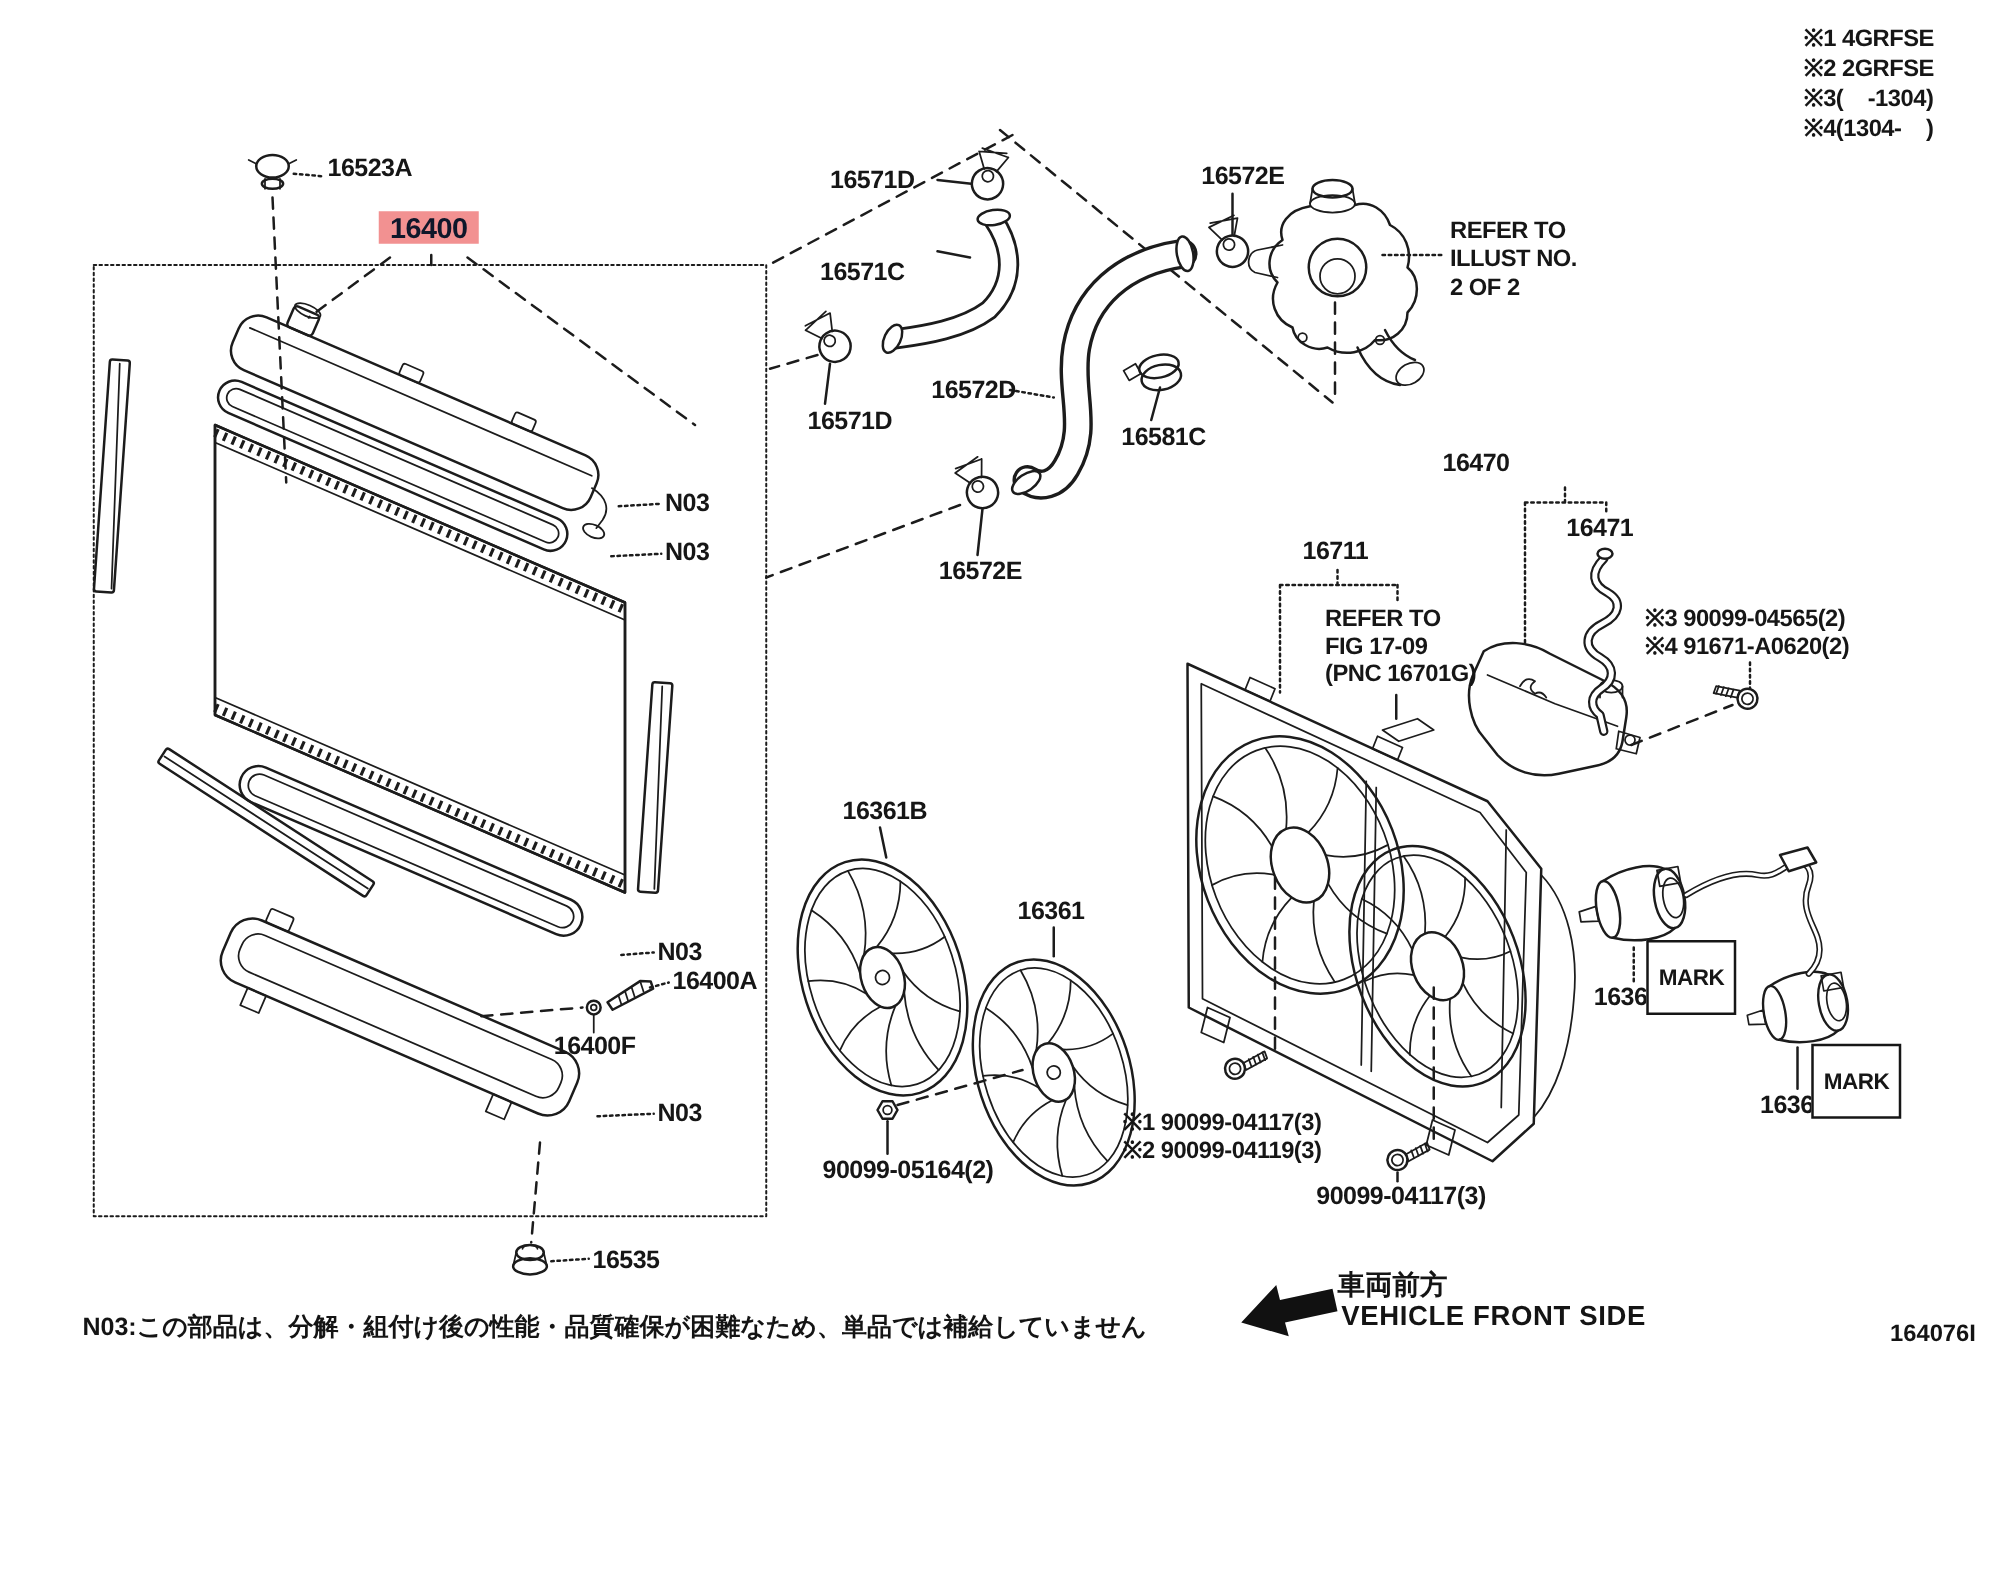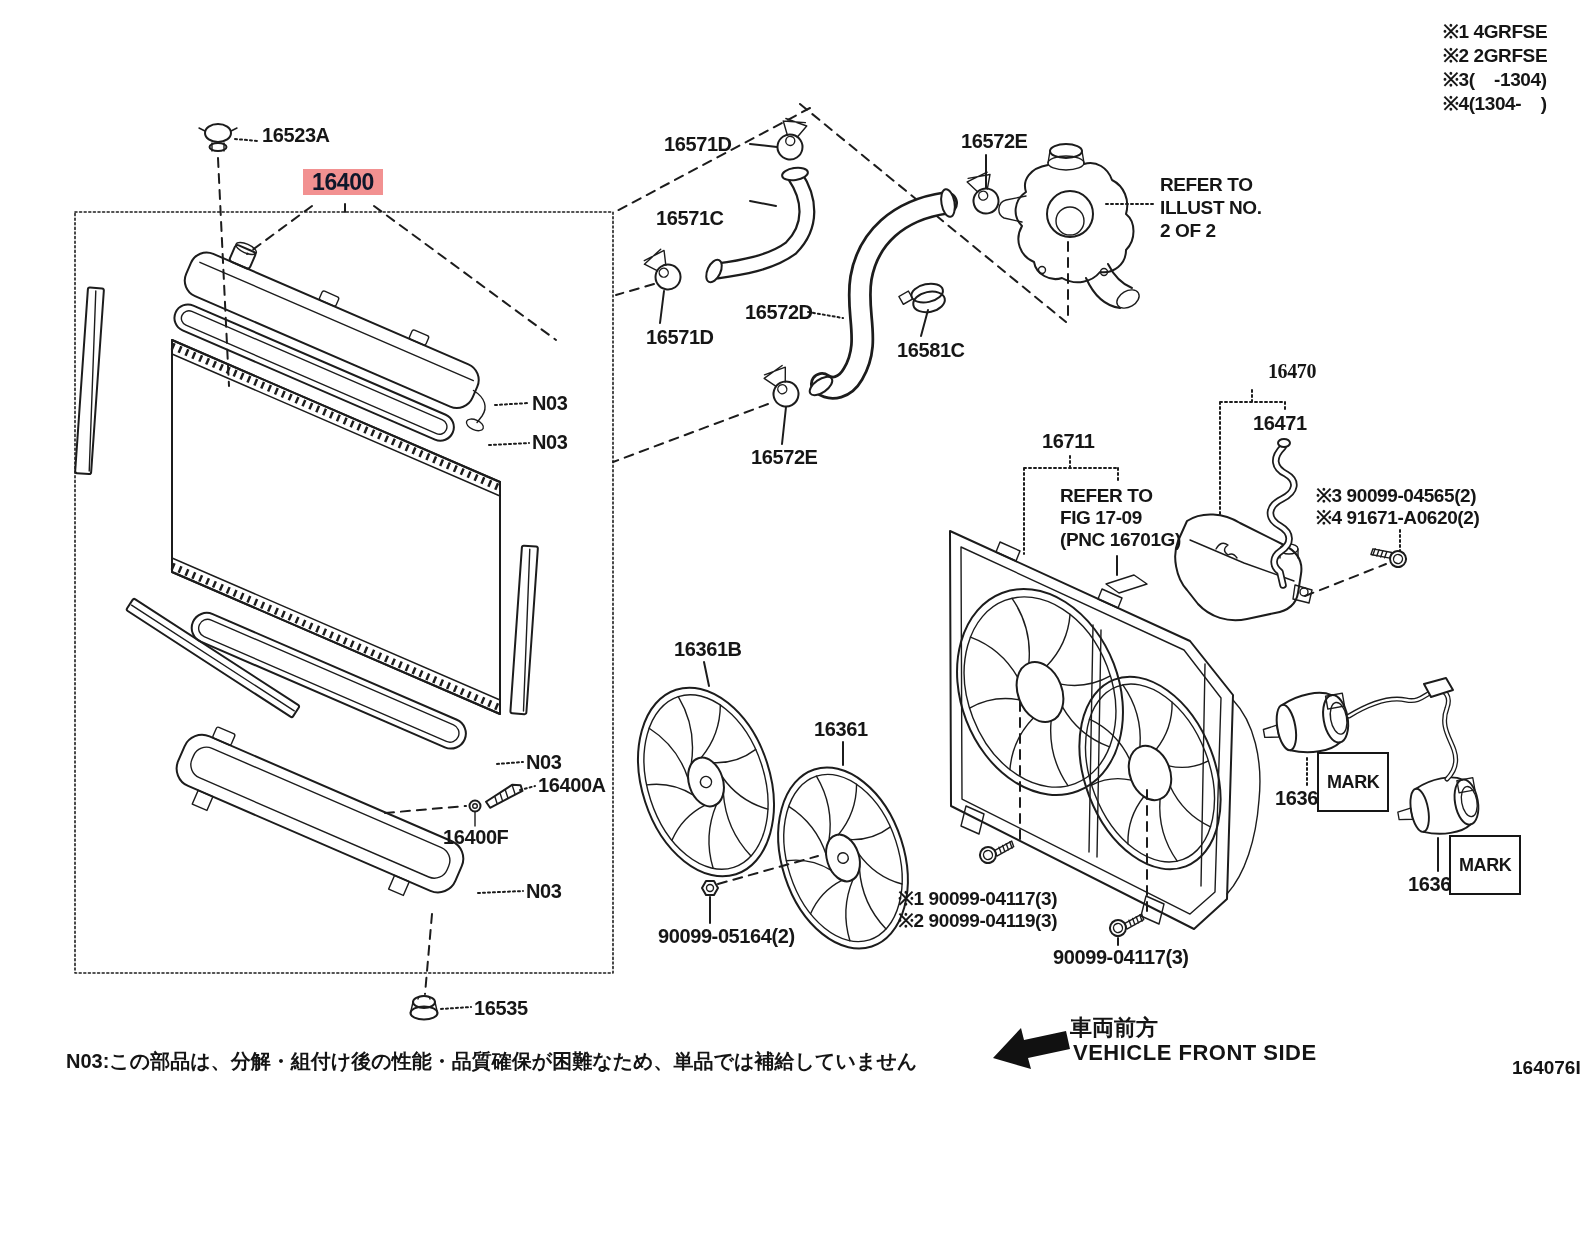--- a/index.html
+++ b/index.html
@@ -344,21 +344,21 @@
       <div class="lbl" style="left: 664px; top: 133px;">16571D</div>
       <div class="lbl" style="left: 656px; top: 187px; margin-top: 20px;">16571C</div>
       <div class="lbl" style="left: 646px; top: 326px;">16571D</div>
       <div class="lbl" style="left: 745px; top: 301px;">16572D</div>
       <div class="lbl" style="left: 897px; top: 339px;">16581C</div>
       <div class="lbl" style="left: 751px; top: 446px;">16572E</div>
       <div class="lbl" style="left: 961px; top: 130px;">16572E</div>
       <div class="lbl" style="left: 1160px; top: 173px; font-size: 19px; line-height: 23px;">REFER TO
 ILLUST NO.
 2 OF 2</div>
-      <div class="lbl" style="left: 1268px; top: 360px; font-family: Liberation Serif, serif;">16470</div>
+      <div class="lbl" style="left: 1154px; top: 360px;">16470</div>
       <div class="lbl" style="left: 1253px; top: 412px;">16471</div>
       <div class="lbl" style="left: 1316px; top: 485px; font-size: 19px;">※3 90099-04565(2)</div>
       <div class="lbl" style="left: 1316px; top: 507px; font-size: 19px;">※4 91671-A0620(2)</div>
       <div class="lbl" style="left: 1042px; top: 430px;">16711</div>
       <div class="lbl" style="left: 1060px; top: 485px; font-size: 19px; line-height: 22px;">REFER TO
 FIG 17-09
 (PNC 16701G)</div>
       <div class="lbl" style="left: 674px; top: 638px;">16361B</div>
       <div class="lbl" style="left: 814px; top: 718px;">16361</div>
       <div class="lbl" style="left: 658px; top: 925px;">90099-05164(2)</div>

